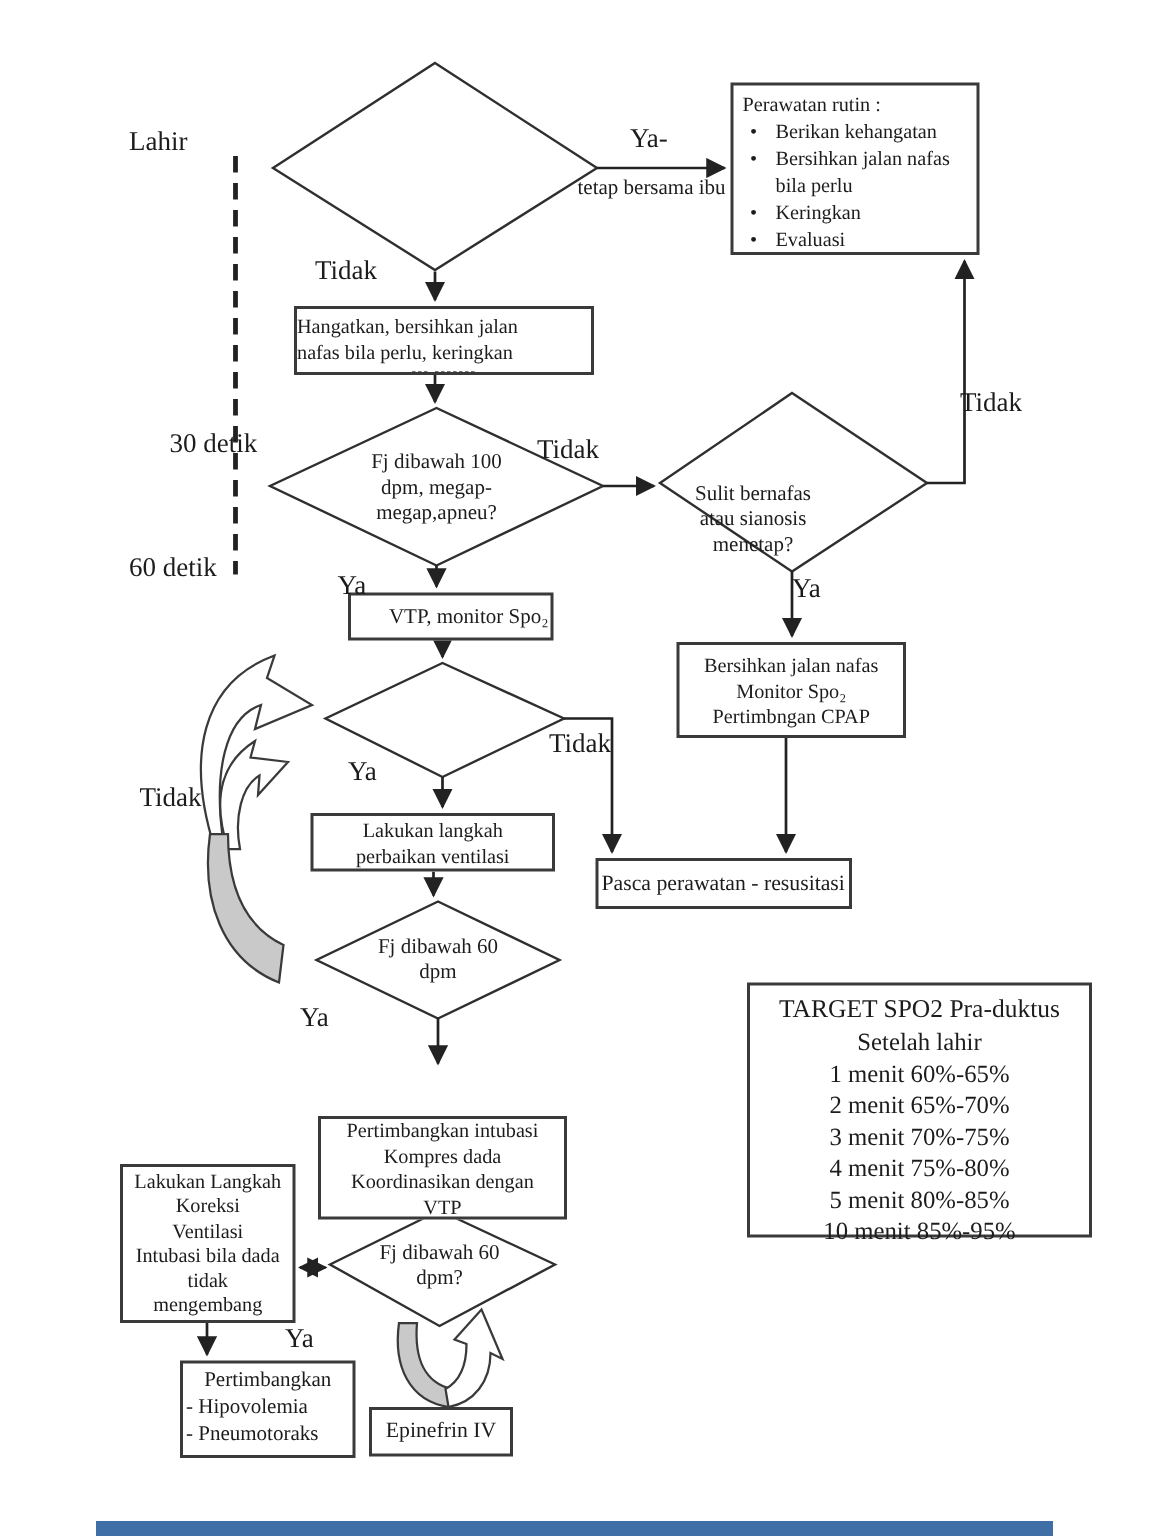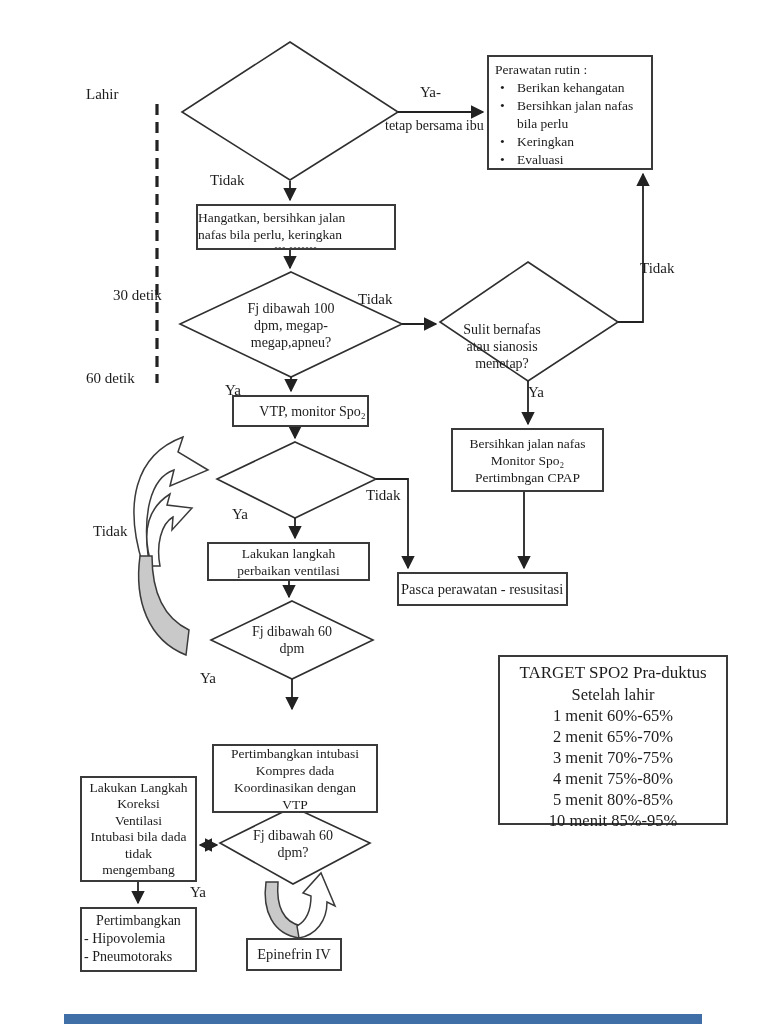--- a/index.html
+++ b/index.html
@@ -12,35 +12,35 @@
   .box{
     position:absolute;z-index:2;background:#fff;border:2px solid #3a3a3a;
     box-sizing:border-box;font-size:13.5px;line-height:17px;
   }
   .center{display:flex;align-items:center;justify-content:center;text-align:center;}
   .pre{white-space:pre-line;}
   .dtext{
     position:absolute;z-index:2;display:flex;align-items:center;justify-content:center;
     text-align:center;font-size:14px;line-height:17px;white-space:pre-line;pointer-events:none;
   }
-  .lbl{position:absolute;z-index:3;font-size:15px;line-height:16px;white-space:nowrap;}
+  .lbl{position:absolute;z-index:3;font-size:18px;line-height:16px;white-space:nowrap;}
   .small{font-size:14px;}
   
   #box-perawatan{padding:4px 2px 2px 6px;line-height:18px;}
   #box-perawatan ul{margin:0;padding:0;list-style:none;}
   #box-perawatan li{position:relative;padding-left:22px;}
   #box-perawatan li::before{content:"\2022";position:absolute;left:5px;}
   
   .dashrow{font-size:9px;letter-spacing:1px;color:#333;line-height:8px;}
   
   #box-target{font-size:16.5px;line-height:21px;padding-top:4px;}
   #box-target .trow{text-align:center;}
   #box-target .ttitle{font-size:17px;line-height:23px;}
   
-  #box-hipo{padding:3px 2px;line-height:18px;font-size:14px;}
+  #box-hipo{padding:3px 2px;line-height:18px;font-size:14px;margin-left:40px;}
   #box-hipo .htitle{text-align:center;}
   #box-hipo .hitem{text-align:left;}
   #footer-bar{position:absolute;z-index:4;}
 </style>
 </head>
 <body>
 
 <div id="page">
 
   <svg id="wires" width="768" height="1024" viewBox="0 0 768 1024">

